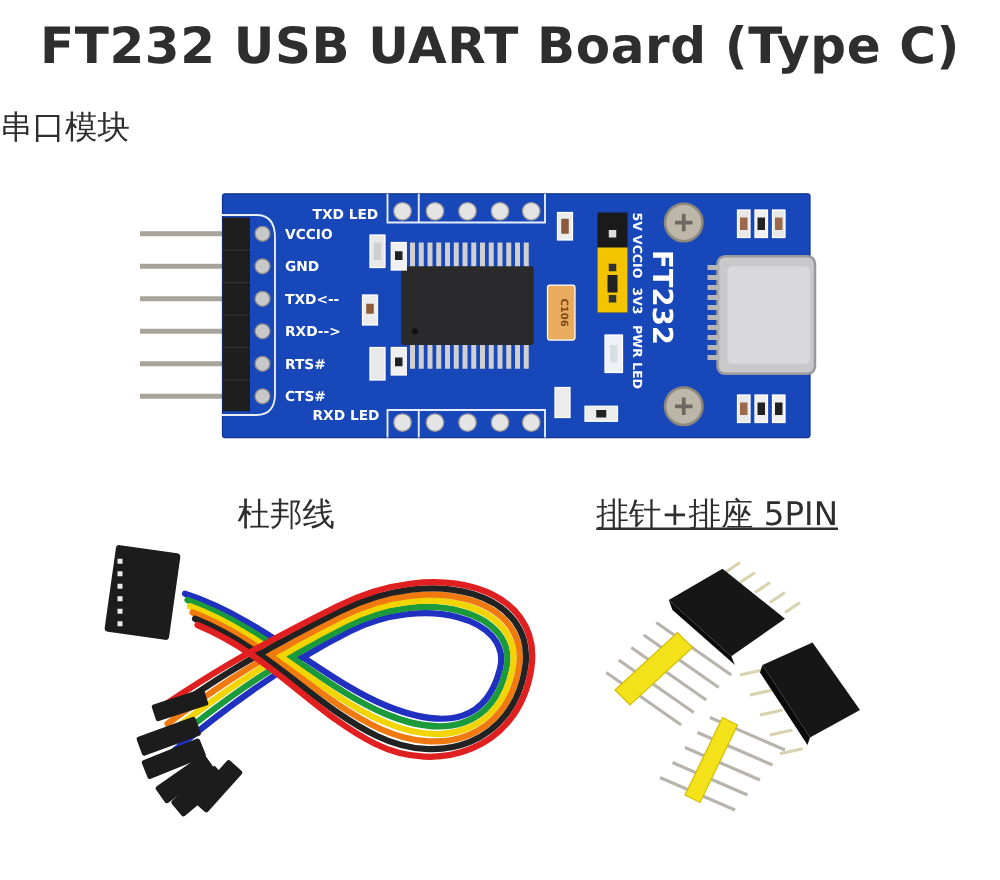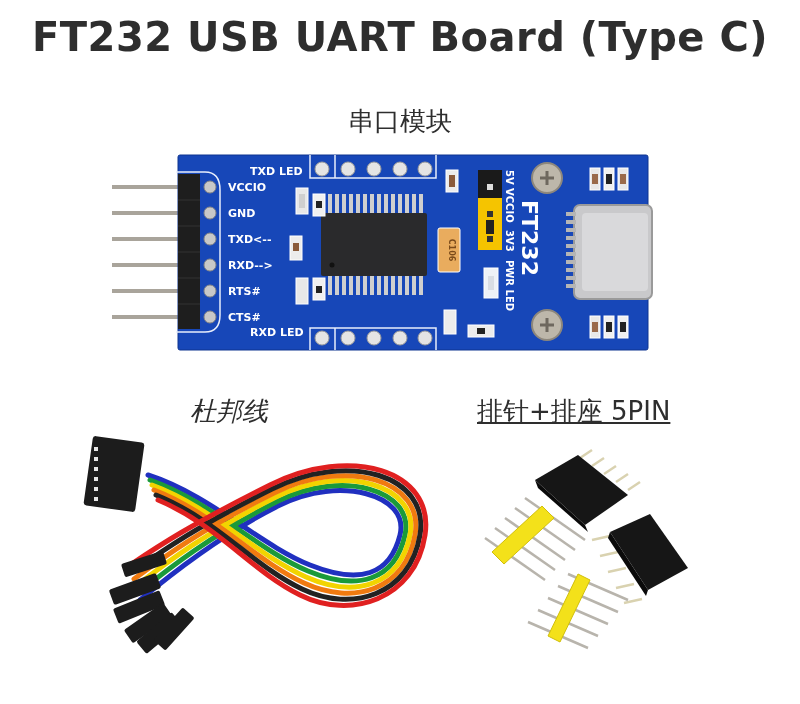--- a/index.html
+++ b/index.html
@@ -1,22 +1,22 @@
 <!DOCTYPE html>
 <html><head>
 <meta charset="utf-8">
 <style>
   html, body { margin: 0; padding: 0; background: #ffffff; }
   body { width: 800px; height: 704px; position: relative; overflow: hidden;
          font-family: "DejaVu Sans", "Liberation Sans", sans-serif; color: #2b2b2b; }
   .title { position: absolute; left: 0; top: 14px; width: 800px; text-align: center;
            font-size: 40px; font-weight: bold; letter-spacing: 0.5px; color: #2e2e2e; }
   .caption { position: absolute; font-size: 26px; color: #2e2e2e; white-space: nowrap; }
-  .cap-module { left: 0; width: 800px; top: 104px; text-align: center; }
-  .cap-cable { left: 190px; top: 394px; font-style: italic; }
+  .cap-module { left: 0; width: 800px; top: 84px; }
+  .cap-cable { left: 190px; top: 394px; }
   .cap-header { left: 477px; top: 394px; text-decoration: underline; }
   .art { position: absolute; }
   .board-wrap { left: 100px; top: 150px; width: 560px; height: 210px; }
   .cable-wrap { left: 60px; top: 425px; width: 370px; height: 240px; }
   .header-wrap { left: 470px; top: 440px; width: 240px; height: 220px; }
   svg text { font-family: "DejaVu Sans", "Liberation Sans", sans-serif; font-weight: bold; }
 </style>
 </head>
 <body>
 

